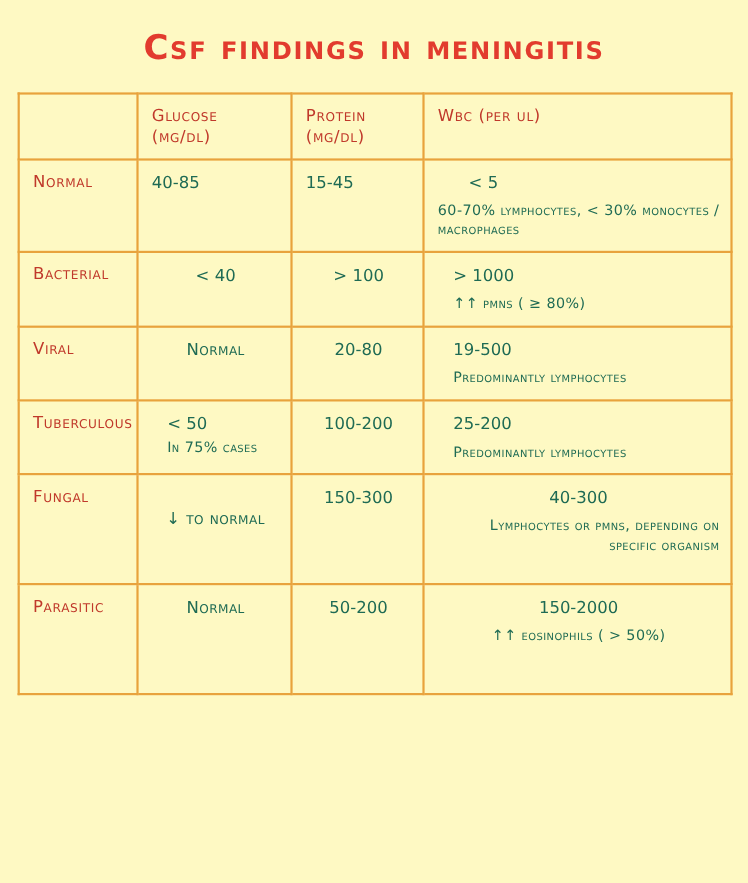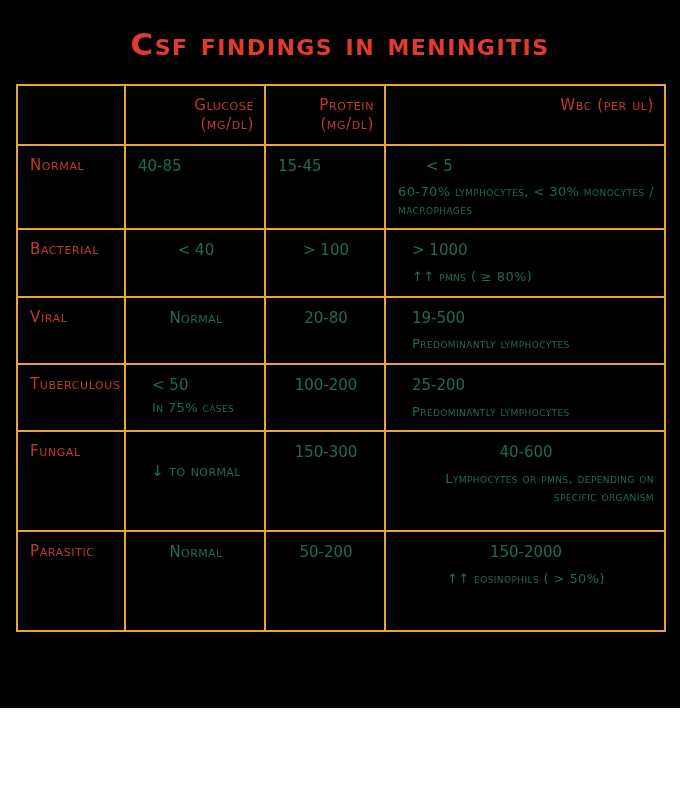--- a/index.html
+++ b/index.html
@@ -10,23 +10,23 @@
   body {
     width: 680px;
     height: 803px;
     font-family: "DejaVu Sans", sans-serif;
     color: #1f6b54;
     position: relative;
     overflow: hidden;
   }
   #page {
     width: 680px;
-    height: 708px;
+    height: 803px;
     position: relative;
-    background: #000000;
+    background: #fef9c3;
   }
   .title {
     text-align: center;
     color: #e23b2e;
     font-family: "DejaVu Sans", sans-serif;
     font-size: 31px;
     font-weight: bold;
     letter-spacing: 1.5px;
     font-variant: small-caps;
     text-transform: lowercase;
@@ -51,21 +51,21 @@
   table.csf {
     border: 2px solid #e8a33d;
   }
   .colhead {
     color: #c0392b;
     font-size: 15px;
     font-variant: small-caps;
     text-transform: lowercase;
     letter-spacing: 0.6px;
     font-weight: normal;
-    text-align: right;
+    text-align: left;
     line-height: 1.25;
   }
   .colhead::first-letter { text-transform: uppercase; }
   .rowhead {
     color: #c0392b;
     font-size: 15px;
     font-variant: small-caps;
     text-transform: lowercase;
     letter-spacing: 0.6px;
     text-align: left;
@@ -204,21 +204,21 @@
 
       <tr>
         <td class="rowhead h-tall">Fungal</td>
         <td class="cell ctr">
           <span class="main smallcaps arrow">↓ to normal</span>
         </td>
         <td class="cell ctr">
           <span class="main">150-300</span>
         </td>
         <td class="cell ctr">
-          <span class="main">40-600</span>
+          <span class="main">40-300</span>
           <span class="sub mt4" style="text-align:right">Lymphocytes or PMNs, depending on specific organism</span>
         </td>
       </tr>
 
       <tr>
         <td class="rowhead h-tall">Parasitic</td>
         <td class="cell ctr">
           <span class="main smallcaps">Normal</span>
         </td>
         <td class="cell ctr">

